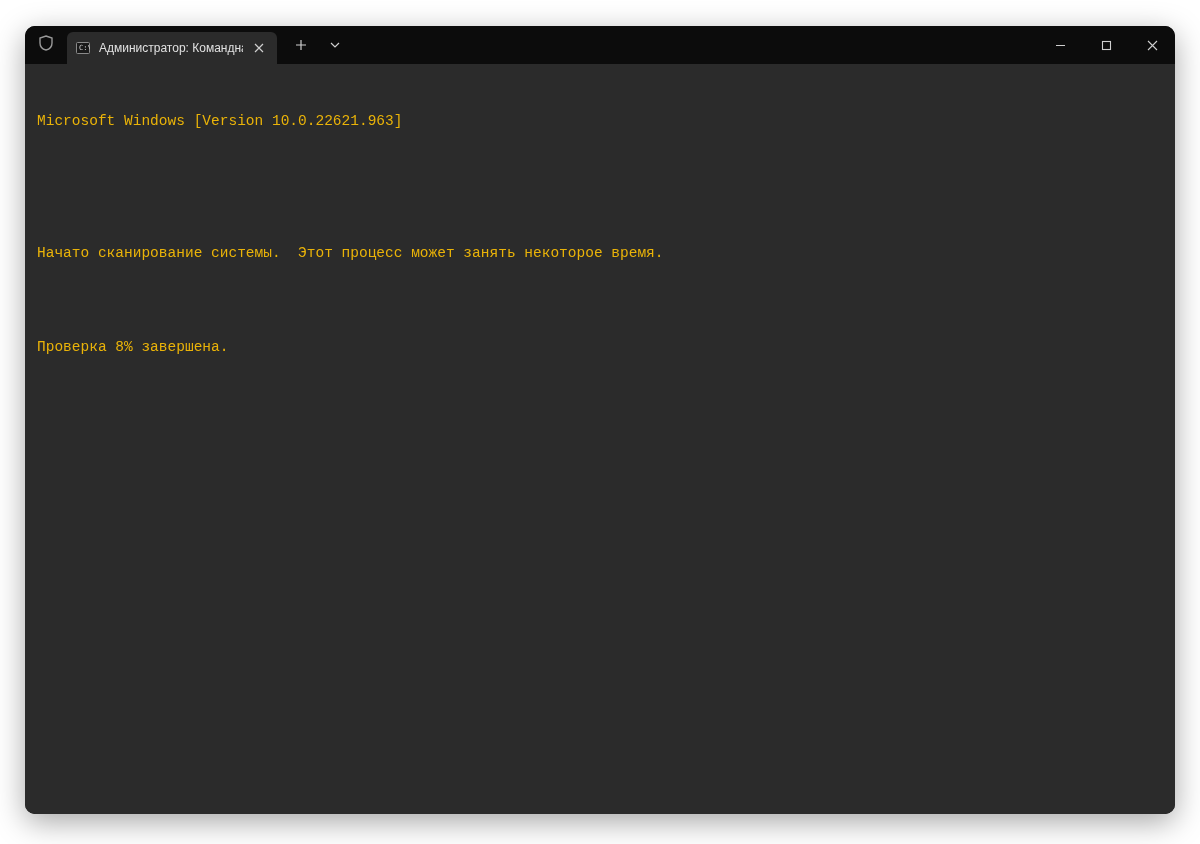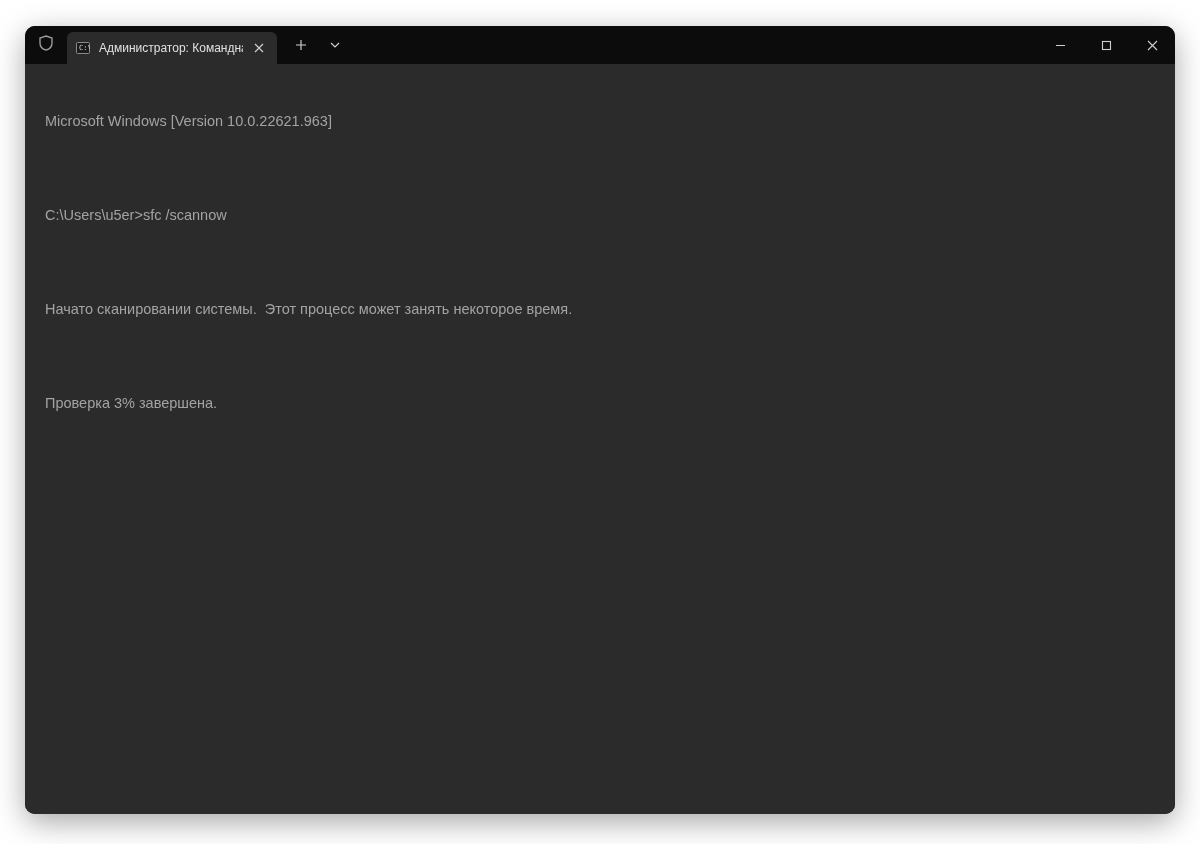--- a/index.html
+++ b/index.html
@@ -118,23 +118,23 @@
       height: 38px;
       display: flex;
       align-items: center;
       justify-content: center;
       color: #cfcfcf;
       cursor: pointer;
     }
     .terminal-body {
       flex: 1;
       background: #2b2b2b;
-      padding: 10px 20px;
-      color: #a3a3a3;
-      font-family: Liberation Sans, sans-serif;
+      padding: 10px 12px;
+      color: #eab308;
+      font-family: Liberation Mono, monospace;
       font-size: 14.5px;
       line-height: 1.3;
       white-space: pre;
       overflow: hidden;
     }
     .terminal-line {
       white-space: pre;
     }
   </style>
 </head>
@@ -193,19 +193,18 @@
       <div class="win-btn close">
         <svg width="11" height="11" viewBox="0 0 11 11">
           <path d="M1 1 L10 10 M10 1 L1 10" stroke="currentColor" stroke-width="1.1"></path>
         </svg>
       </div>
     </div>
   </div>
   <div class="terminal-body">
     <div class="terminal-line">Microsoft Windows [Version 10.0.22621.963]</div>
     <div class="terminal-line"></div>
-    <div class="terminal-line">C:\Users\u5er&gt;sfc /scannow</div>
     <div class="terminal-line"></div>
-    <div class="terminal-line">Начато сканировании системы.  Этот процесс может занять некоторое время.</div>
+    <div class="terminal-line">Начато сканирование системы.  Этот процесс может занять некоторое время.</div>
     <div class="terminal-line"></div>
-    <div class="terminal-line">Проверка 3% завершена.</div>
+    <div class="terminal-line">Проверка 8% завершена.</div>
   </div>
 </div>
 
 </body></html>

